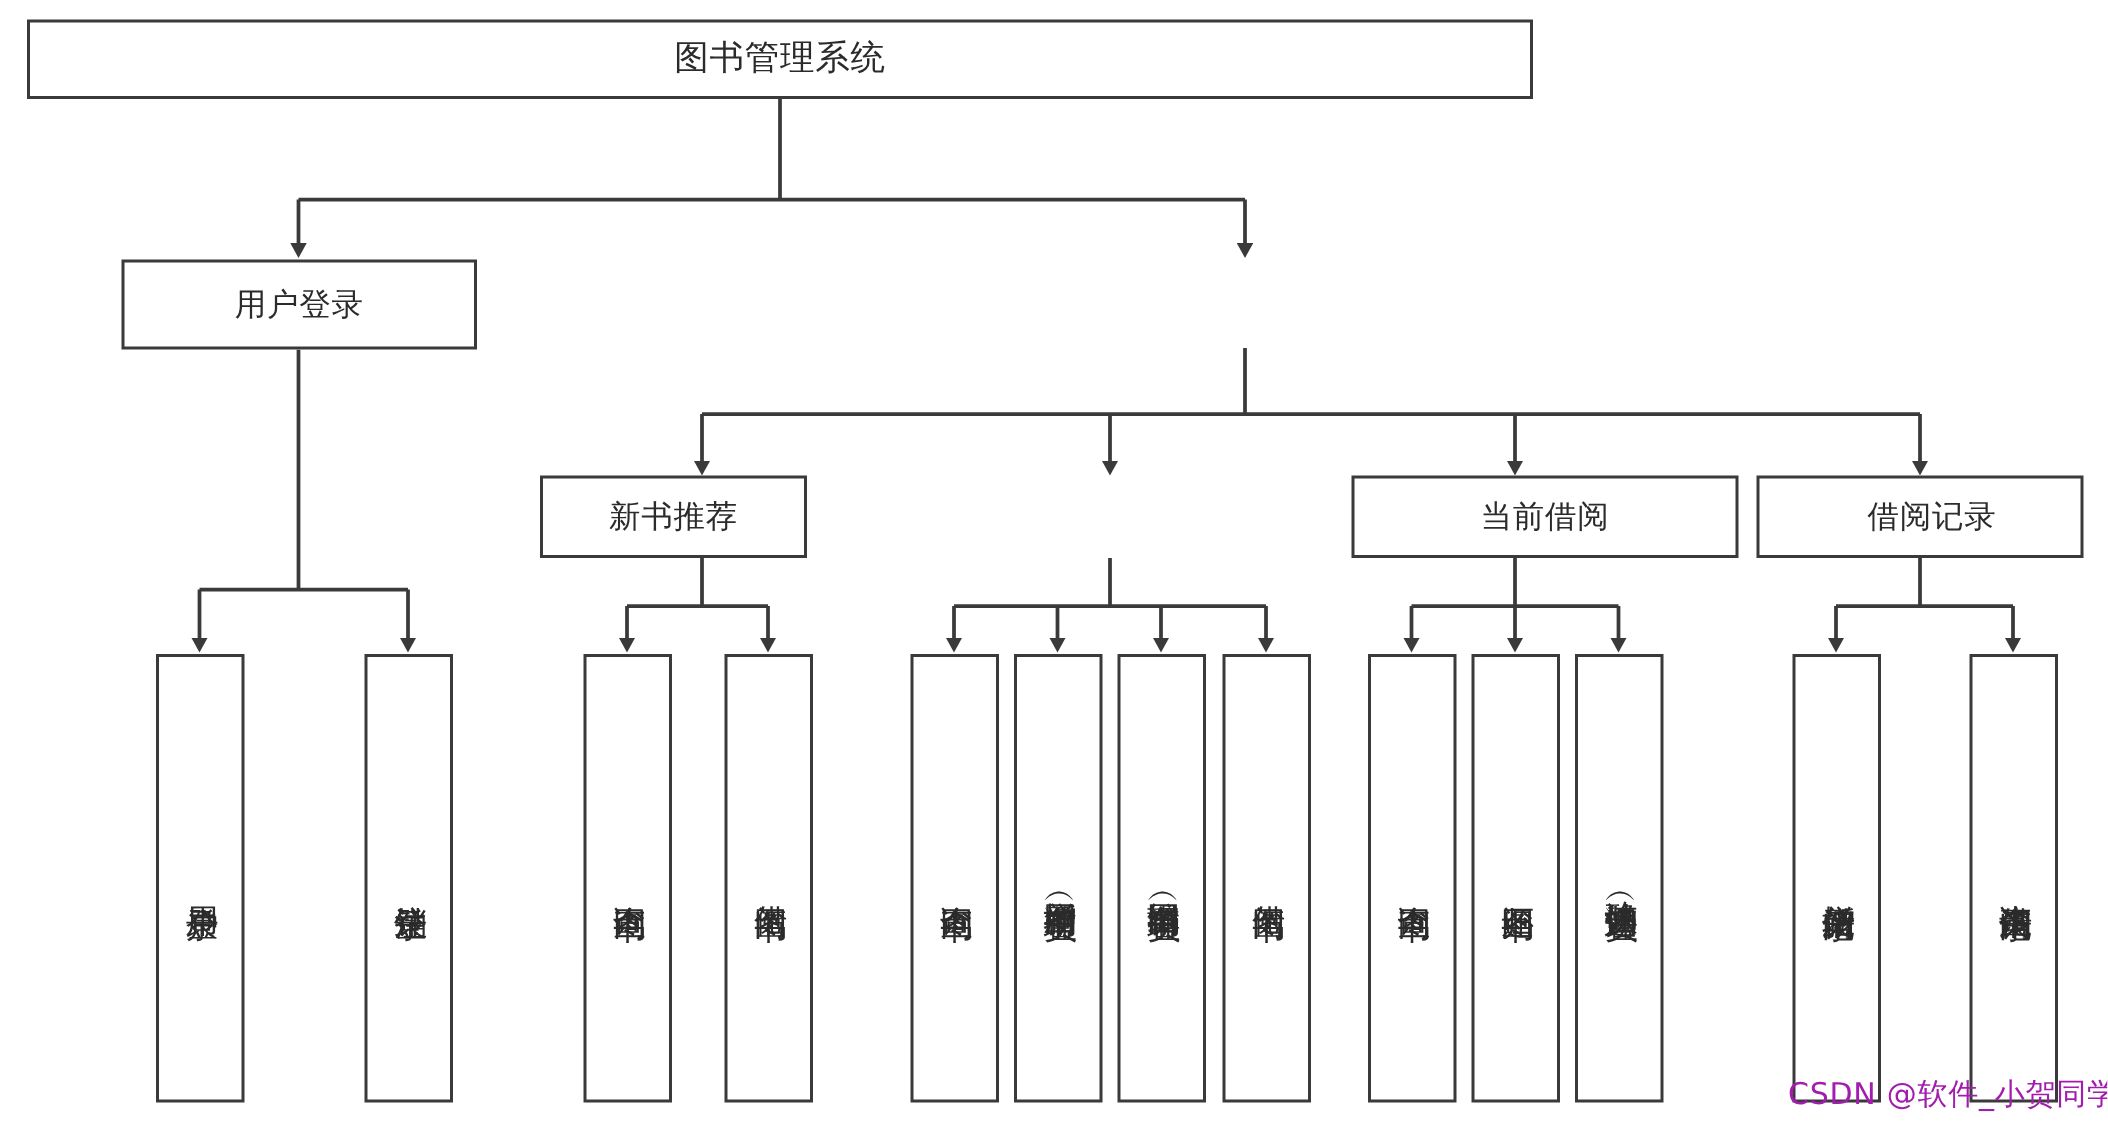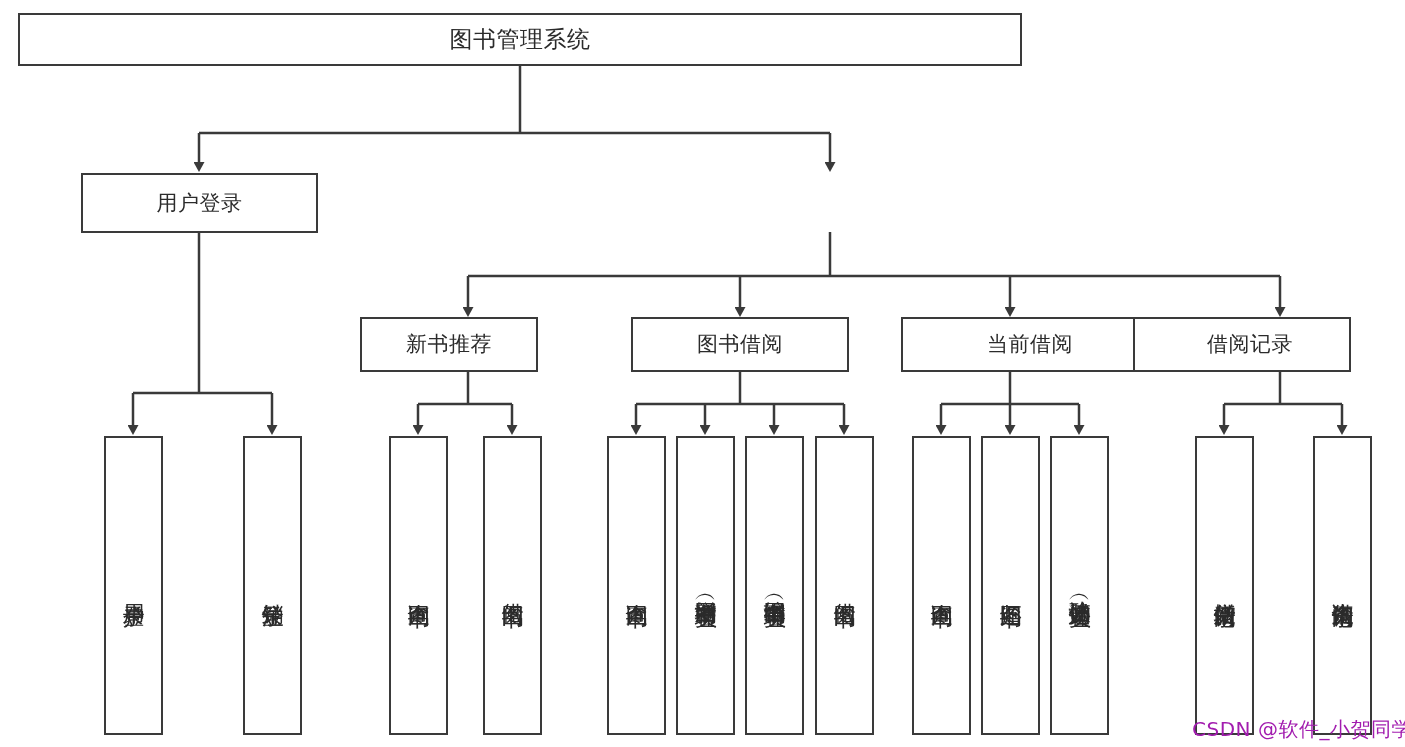--- a/index.html
+++ b/index.html
@@ -136,29 +136,26 @@
 
   <div class="node horiz" style="left:81px; top:173px; width:237px; height:60px;">
     <span class="lbl">用户登录</span>
   </div>
 
 
   <div class="node horiz" style="left:360px; top:317px; width:178px; height:55px;">
     <span class="lbl">新书推荐</span>
   </div>
 
-  <div class="node horiz" style="left:631px; top:317px; width:218px; height:55px;">
-    <span class="lbl">图书借阅</span>
-  </div>
 
   <div class="node horiz" style="left:901px; top:317px; width:258px; height:55px;">
     <span class="lbl">当前借阅</span>
   </div>
 
-  <div class="node horiz" style="left:1133px; top:317px; width:218px; height:55px;padding-left:16px;">
+  <div class="node horiz" style="left:1171px; top:317px; width:218px; height:55px;padding-left:16px;">
     <span class="lbl">借阅记录</span>
   </div>
 
   <div class="node vert" style="left:104px; top:436px; width:59px; height:299px;">
     <span class="lbl">用户登录</span>
   </div>
   <div class="node vert" style="left:243px; top:436px; width:59px; height:299px;">
     <span class="lbl">注销登录</span>
   </div>
 

